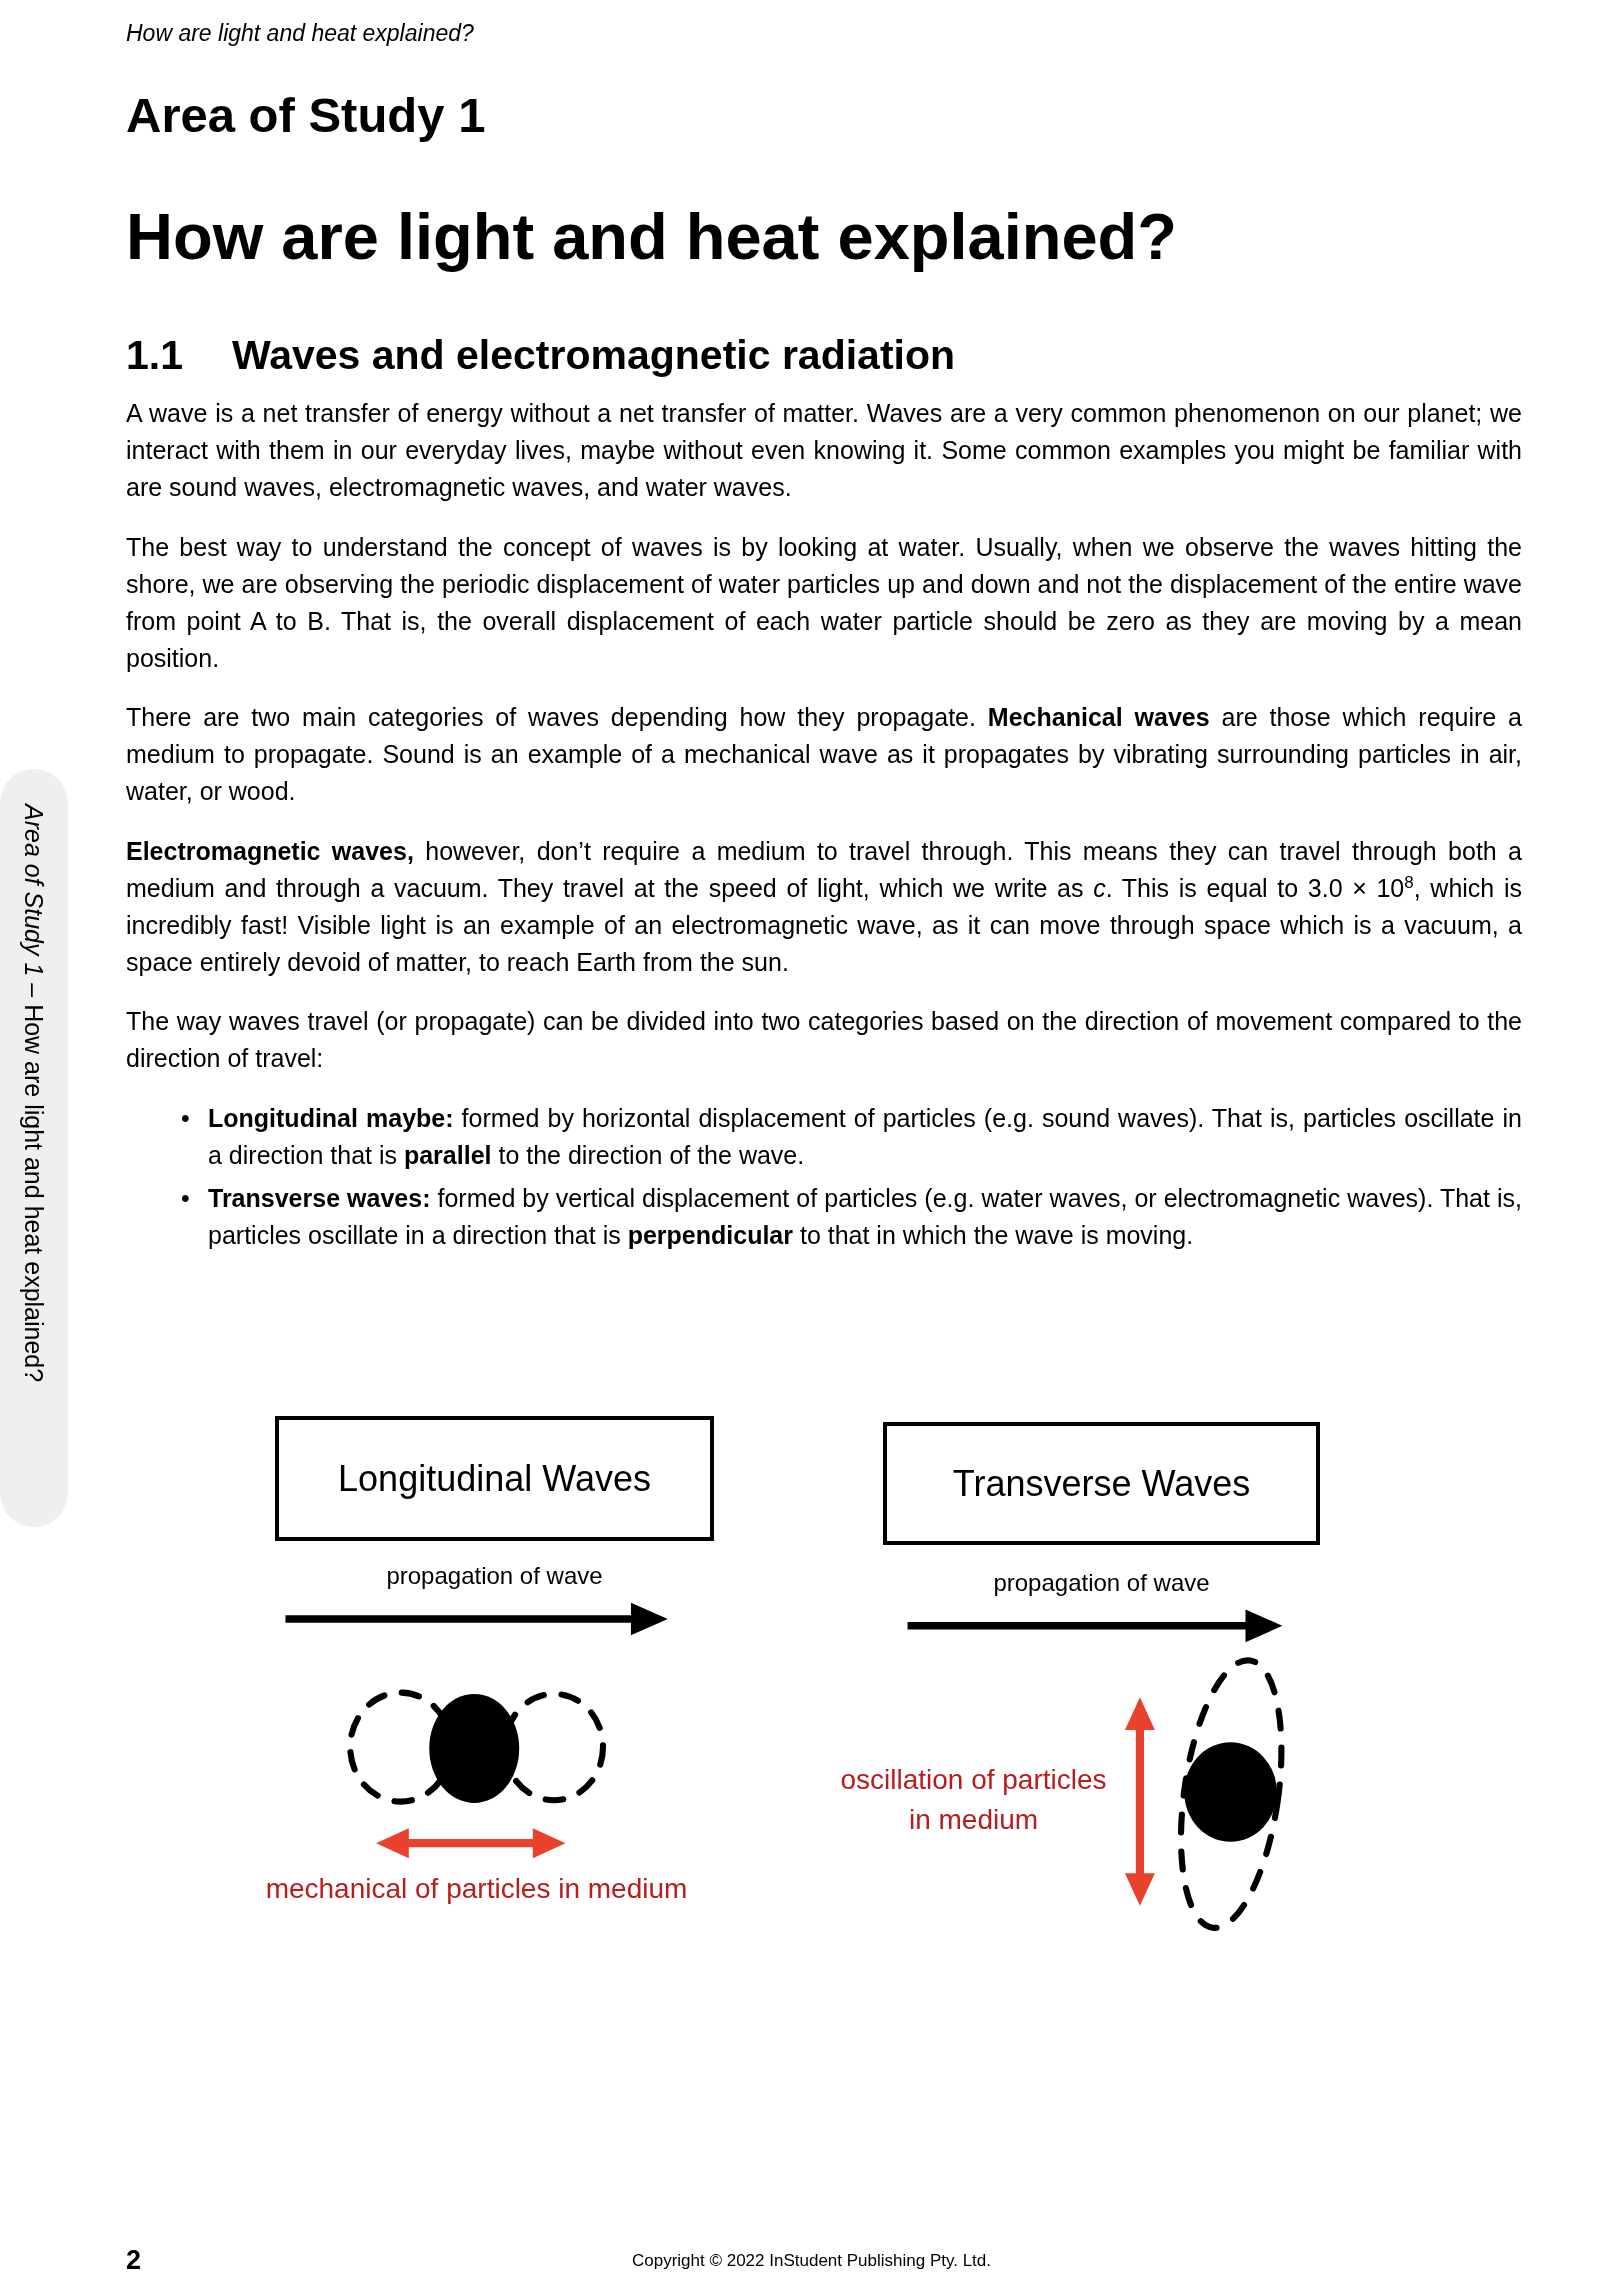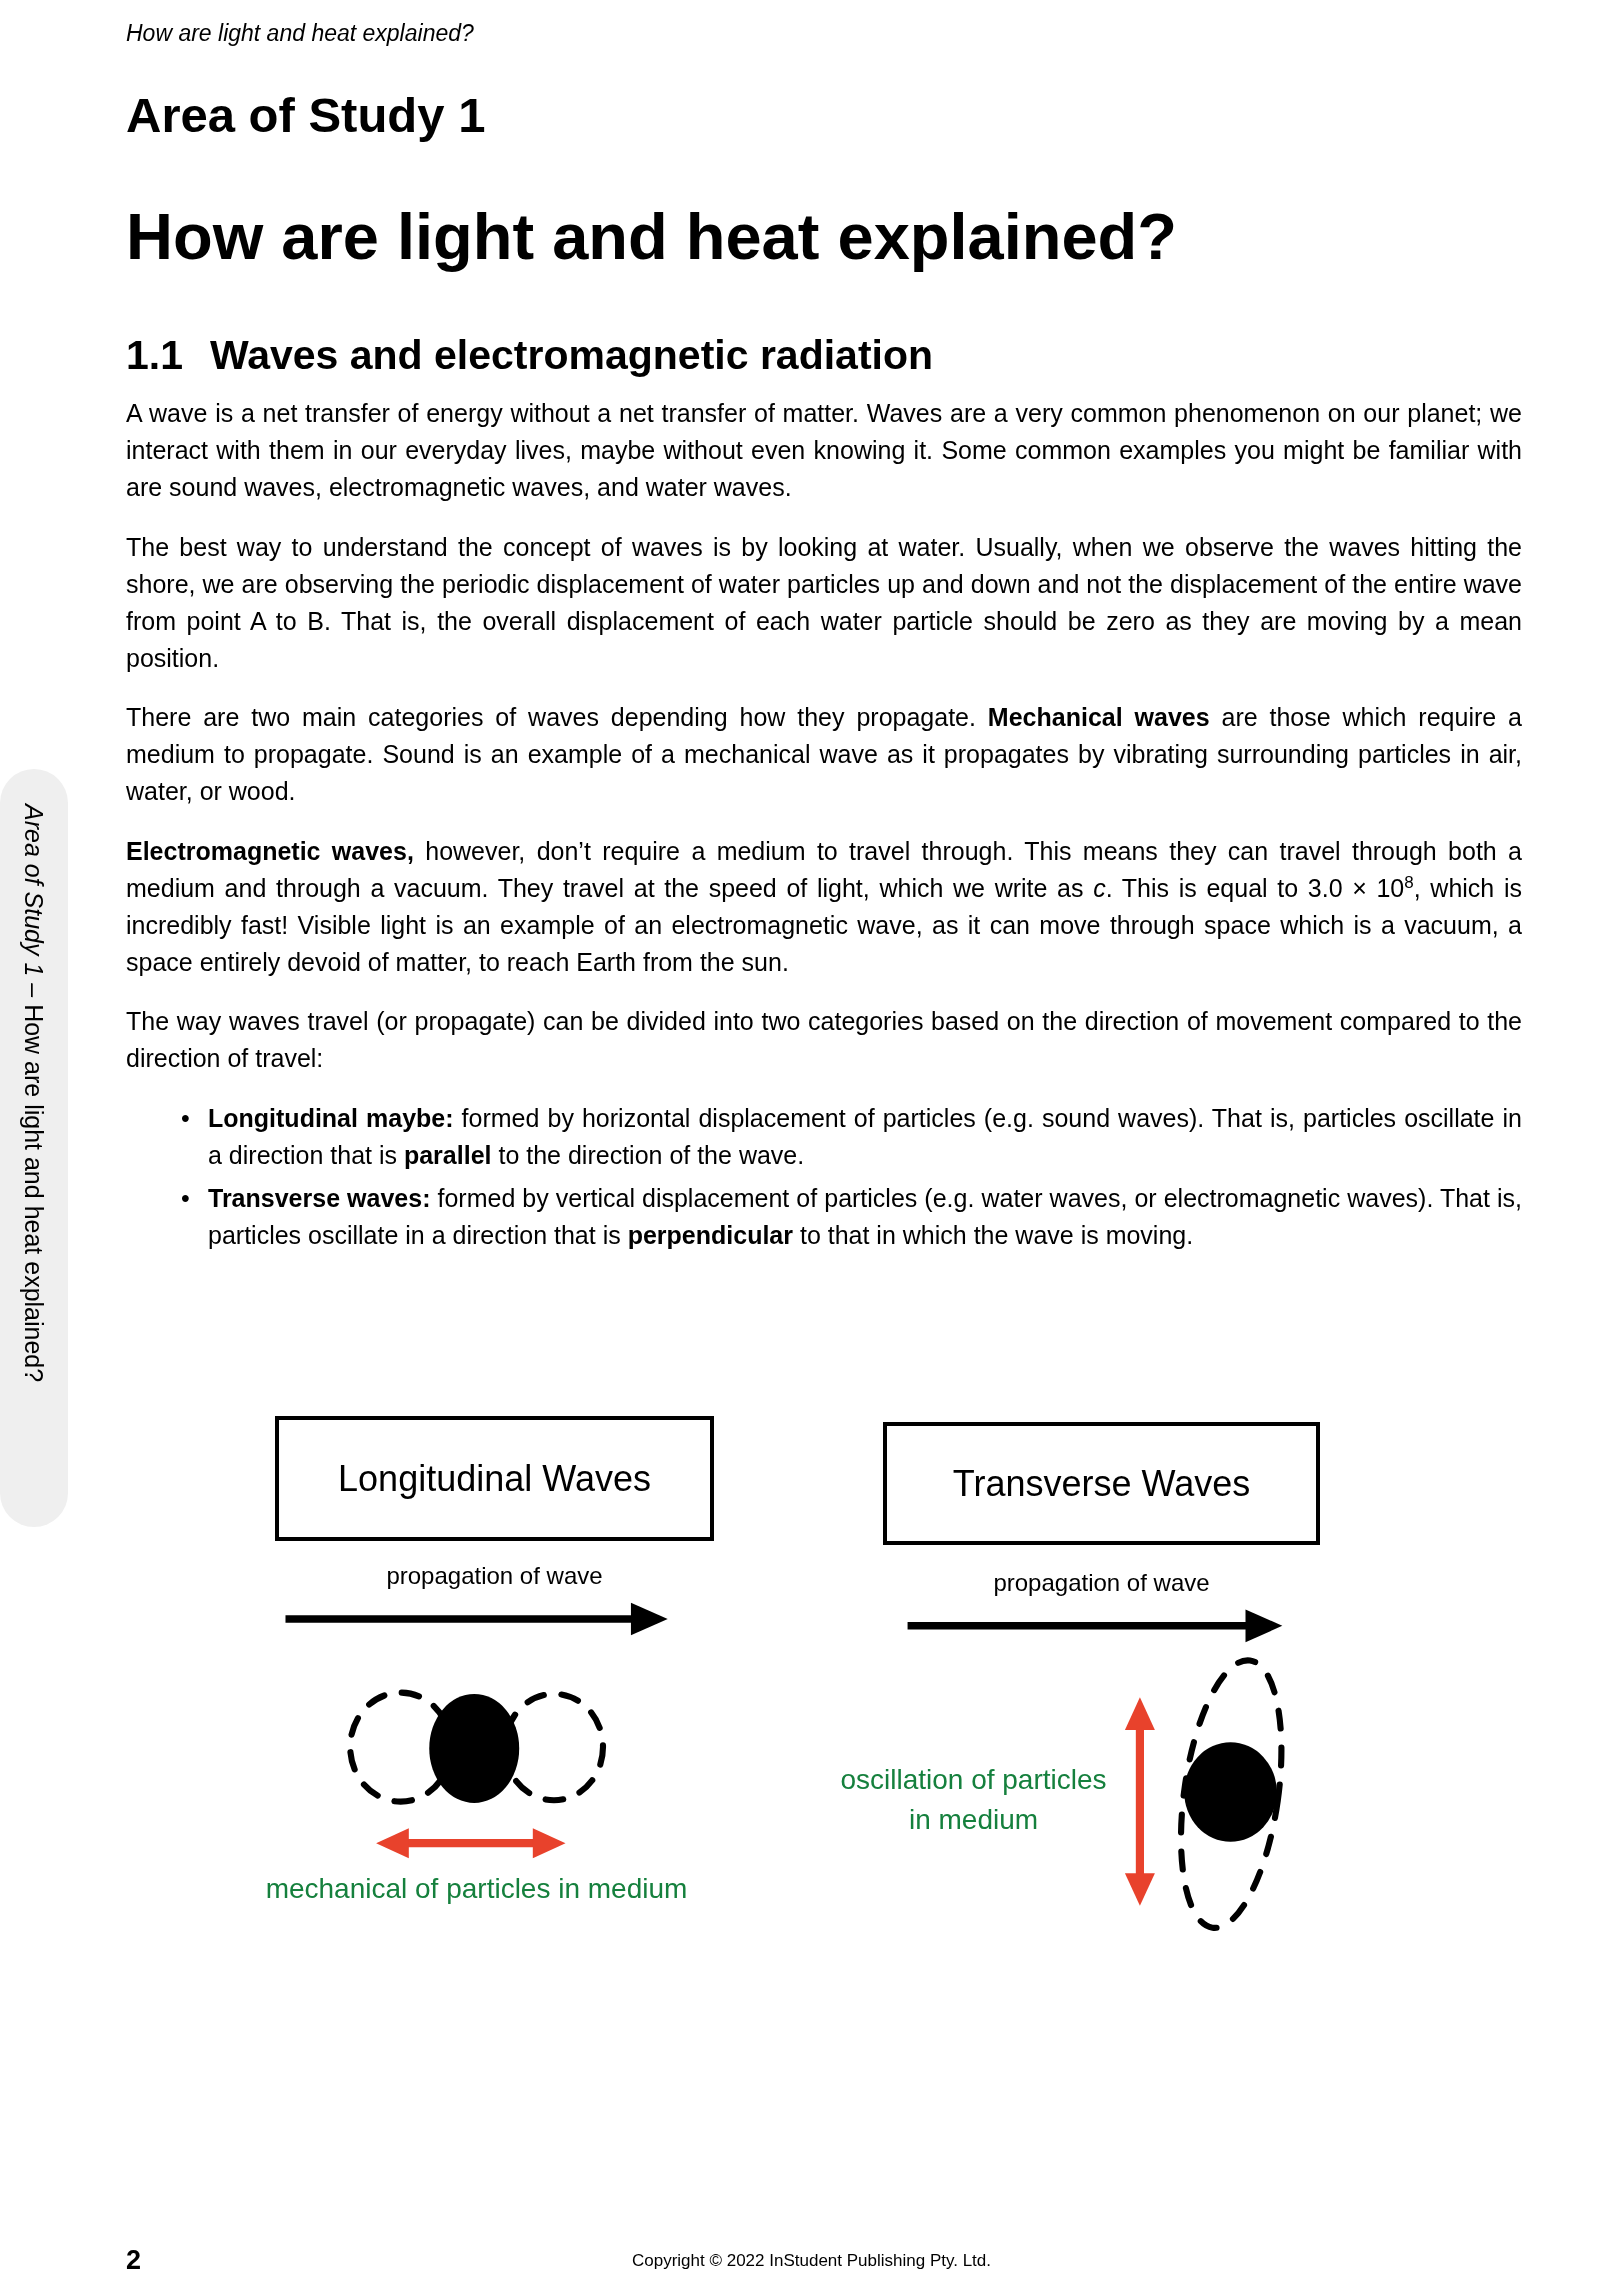--- a/index.html
+++ b/index.html
@@ -21,21 +21,21 @@
     position:absolute;left:126px;top:88px;
     font-size:49px;font-weight:bold;line-height:55px;
   }
   .page-title{
     position:absolute;left:126px;top:201px;
     font-size:65px;font-weight:bold;line-height:71px;
   }
   .section-heading{
     position:absolute;left:126px;top:333px;
     font-size:41px;font-weight:bold;line-height:45px;
-    display:flex;gap:27px;
+    display:flex;gap:49px;
   }
   
   .body-copy{
     position:absolute;left:126px;top:395px;width:1396px;
     font-size:25px;line-height:37px;
     text-align:justify;
   }
   .body-copy p{margin:0 0 22.5px 0;}
   .body-copy sup{font-size:0.68em;line-height:0;vertical-align:super;}
   ul.bullets{list-style:none;margin:0;padding:0;}
@@ -60,21 +60,21 @@
     font-size:36px;
   }
   .box-long{left:275px;top:1416px;width:431px;height:117px;}
   .box-trans{left:883px;top:1422px;width:429px;height:115px;}
   .prop-label{
     position:absolute;font-size:24px;line-height:34px;text-align:center;
   }
   .prop-long{left:275px;top:1559px;width:439px;}
   .prop-trans{left:883px;top:1566px;width:437px;}
   .osc-label{
-    position:absolute;font-size:28px;line-height:40px;text-align:center;color:#15803d;
+    position:absolute;font-size:28px;line-height:40px;text-align:center;color:#b91c1c;
   }
   .osc-long{left:255px;top:1869px;width:443px;}
   .osc-trans{left:752px;top:1760px;width:443px;}
   .diagram-svg{position:absolute;left:0;top:0;pointer-events:none;}
   
   .footer-page-number{
     position:absolute;left:126px;top:2244px;
     font-size:27px;font-weight:bold;line-height:33px;
   }
   .footer-copyright{

